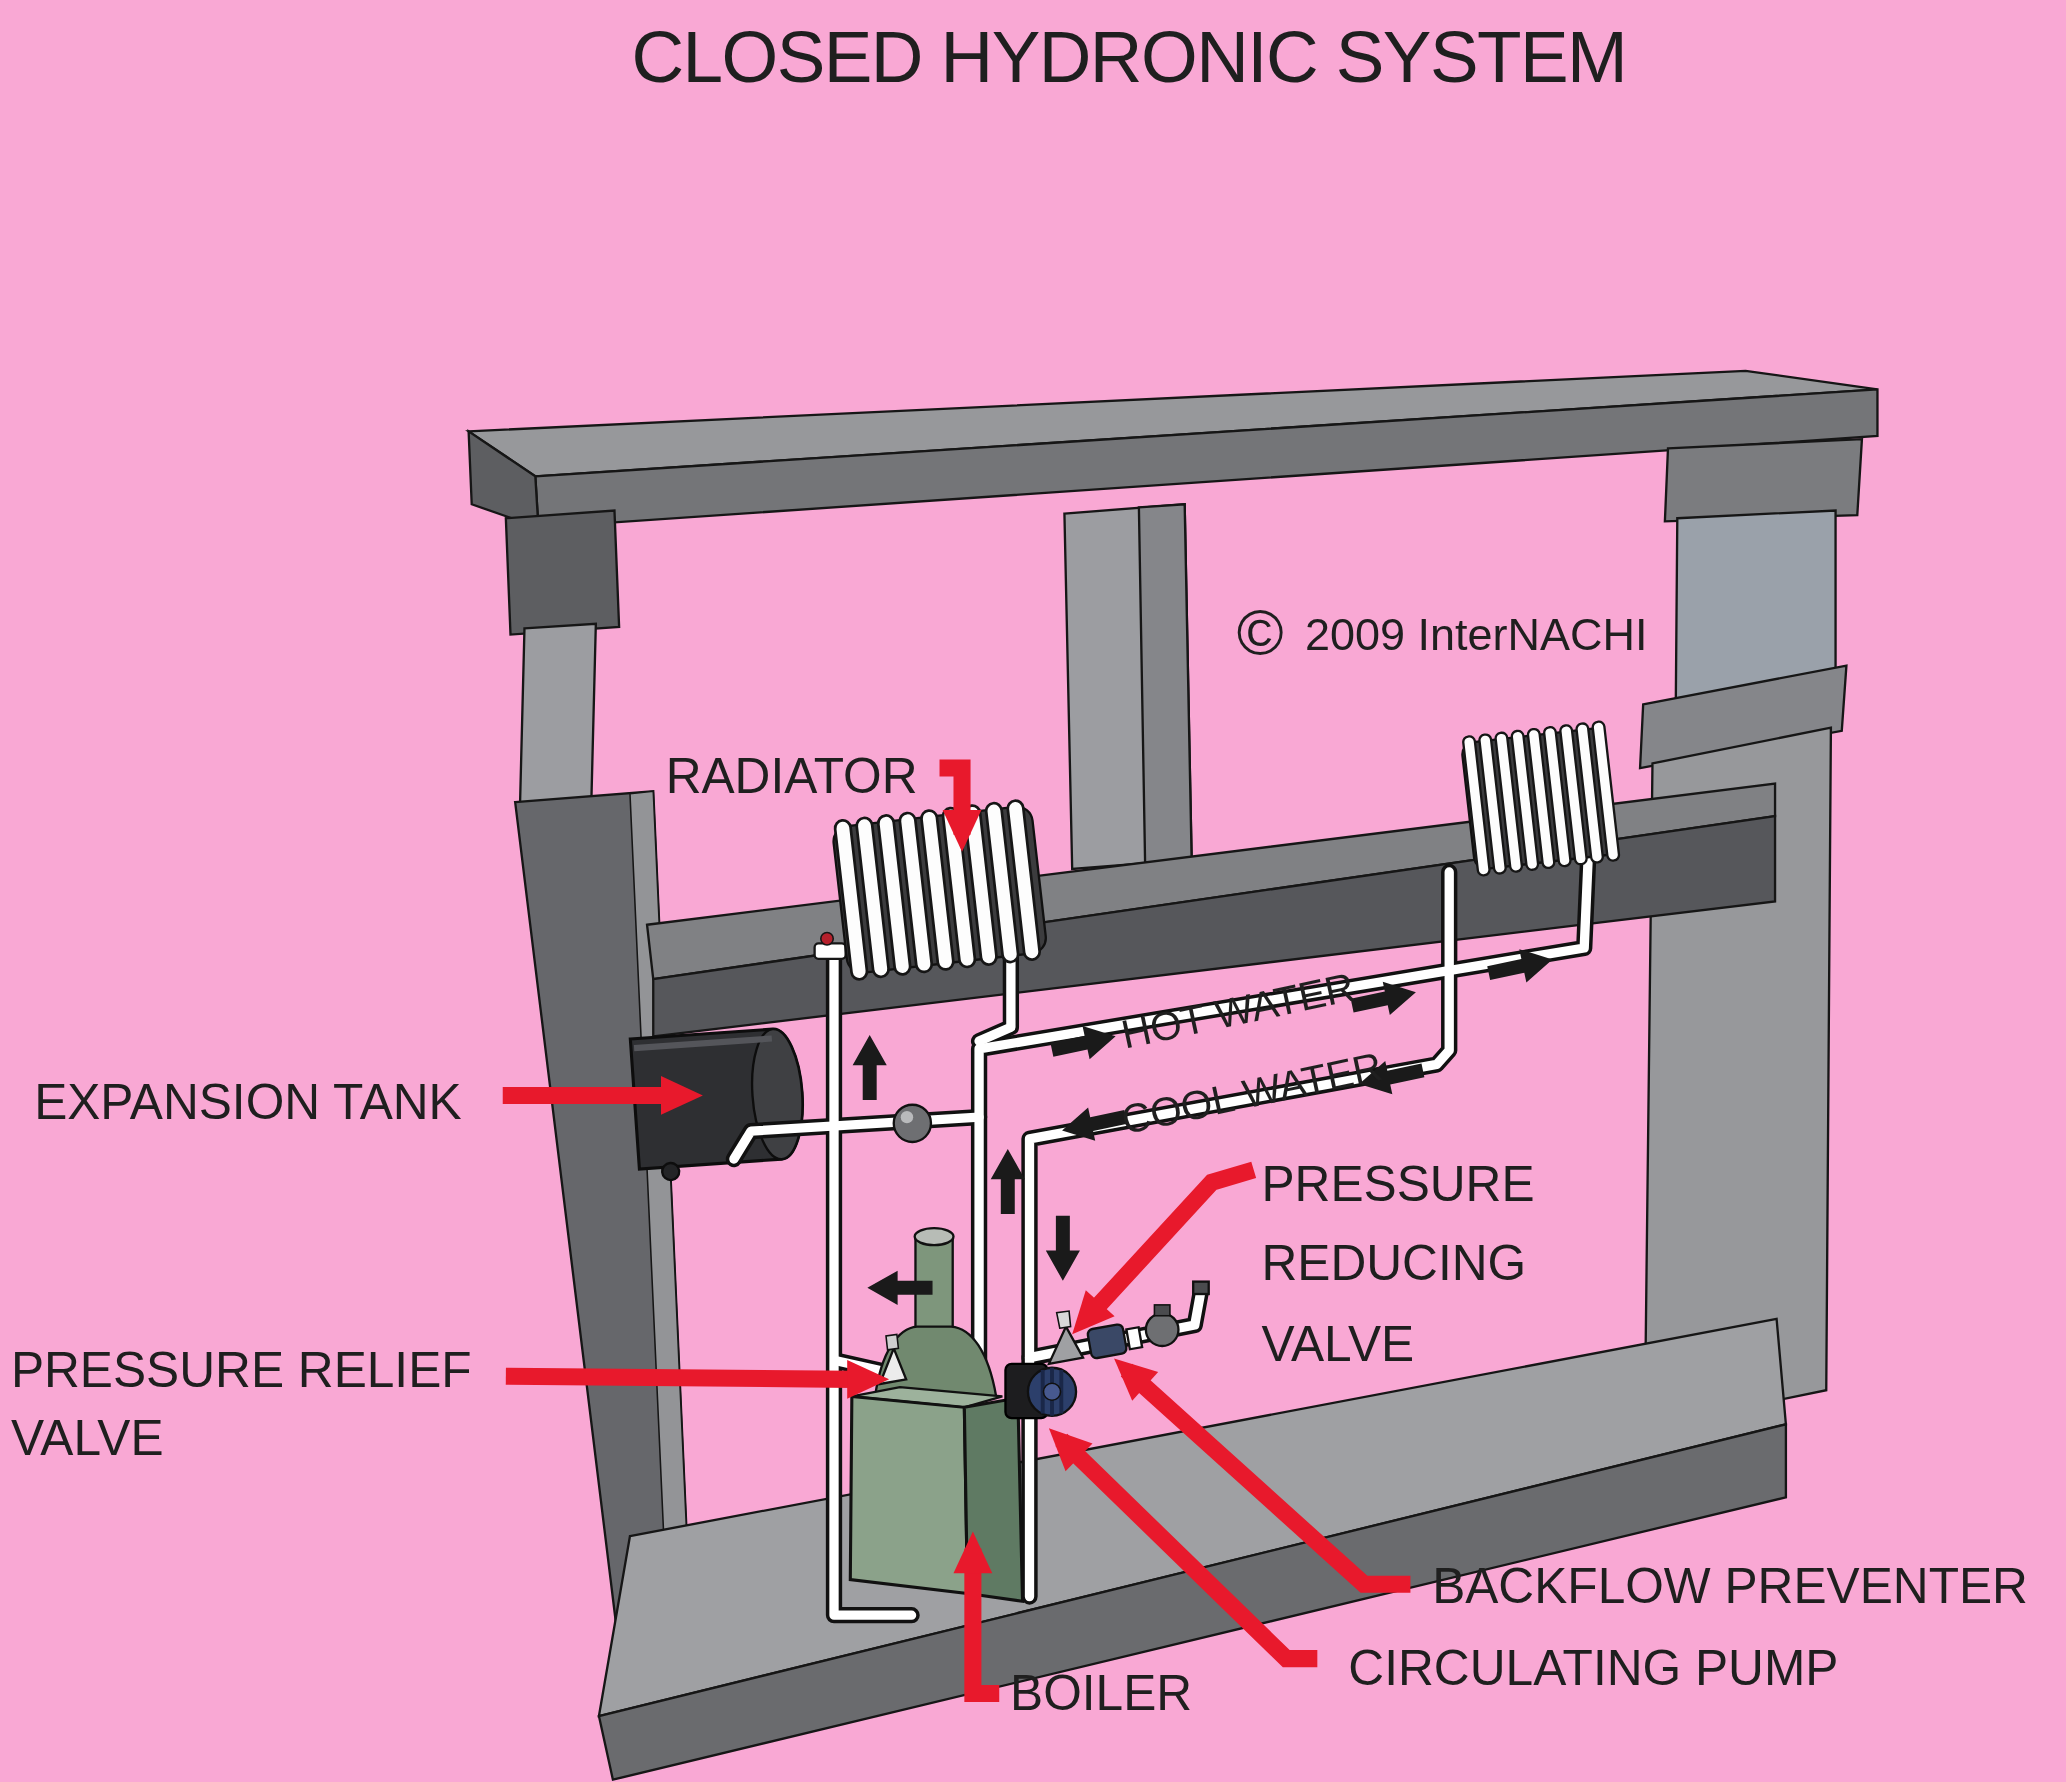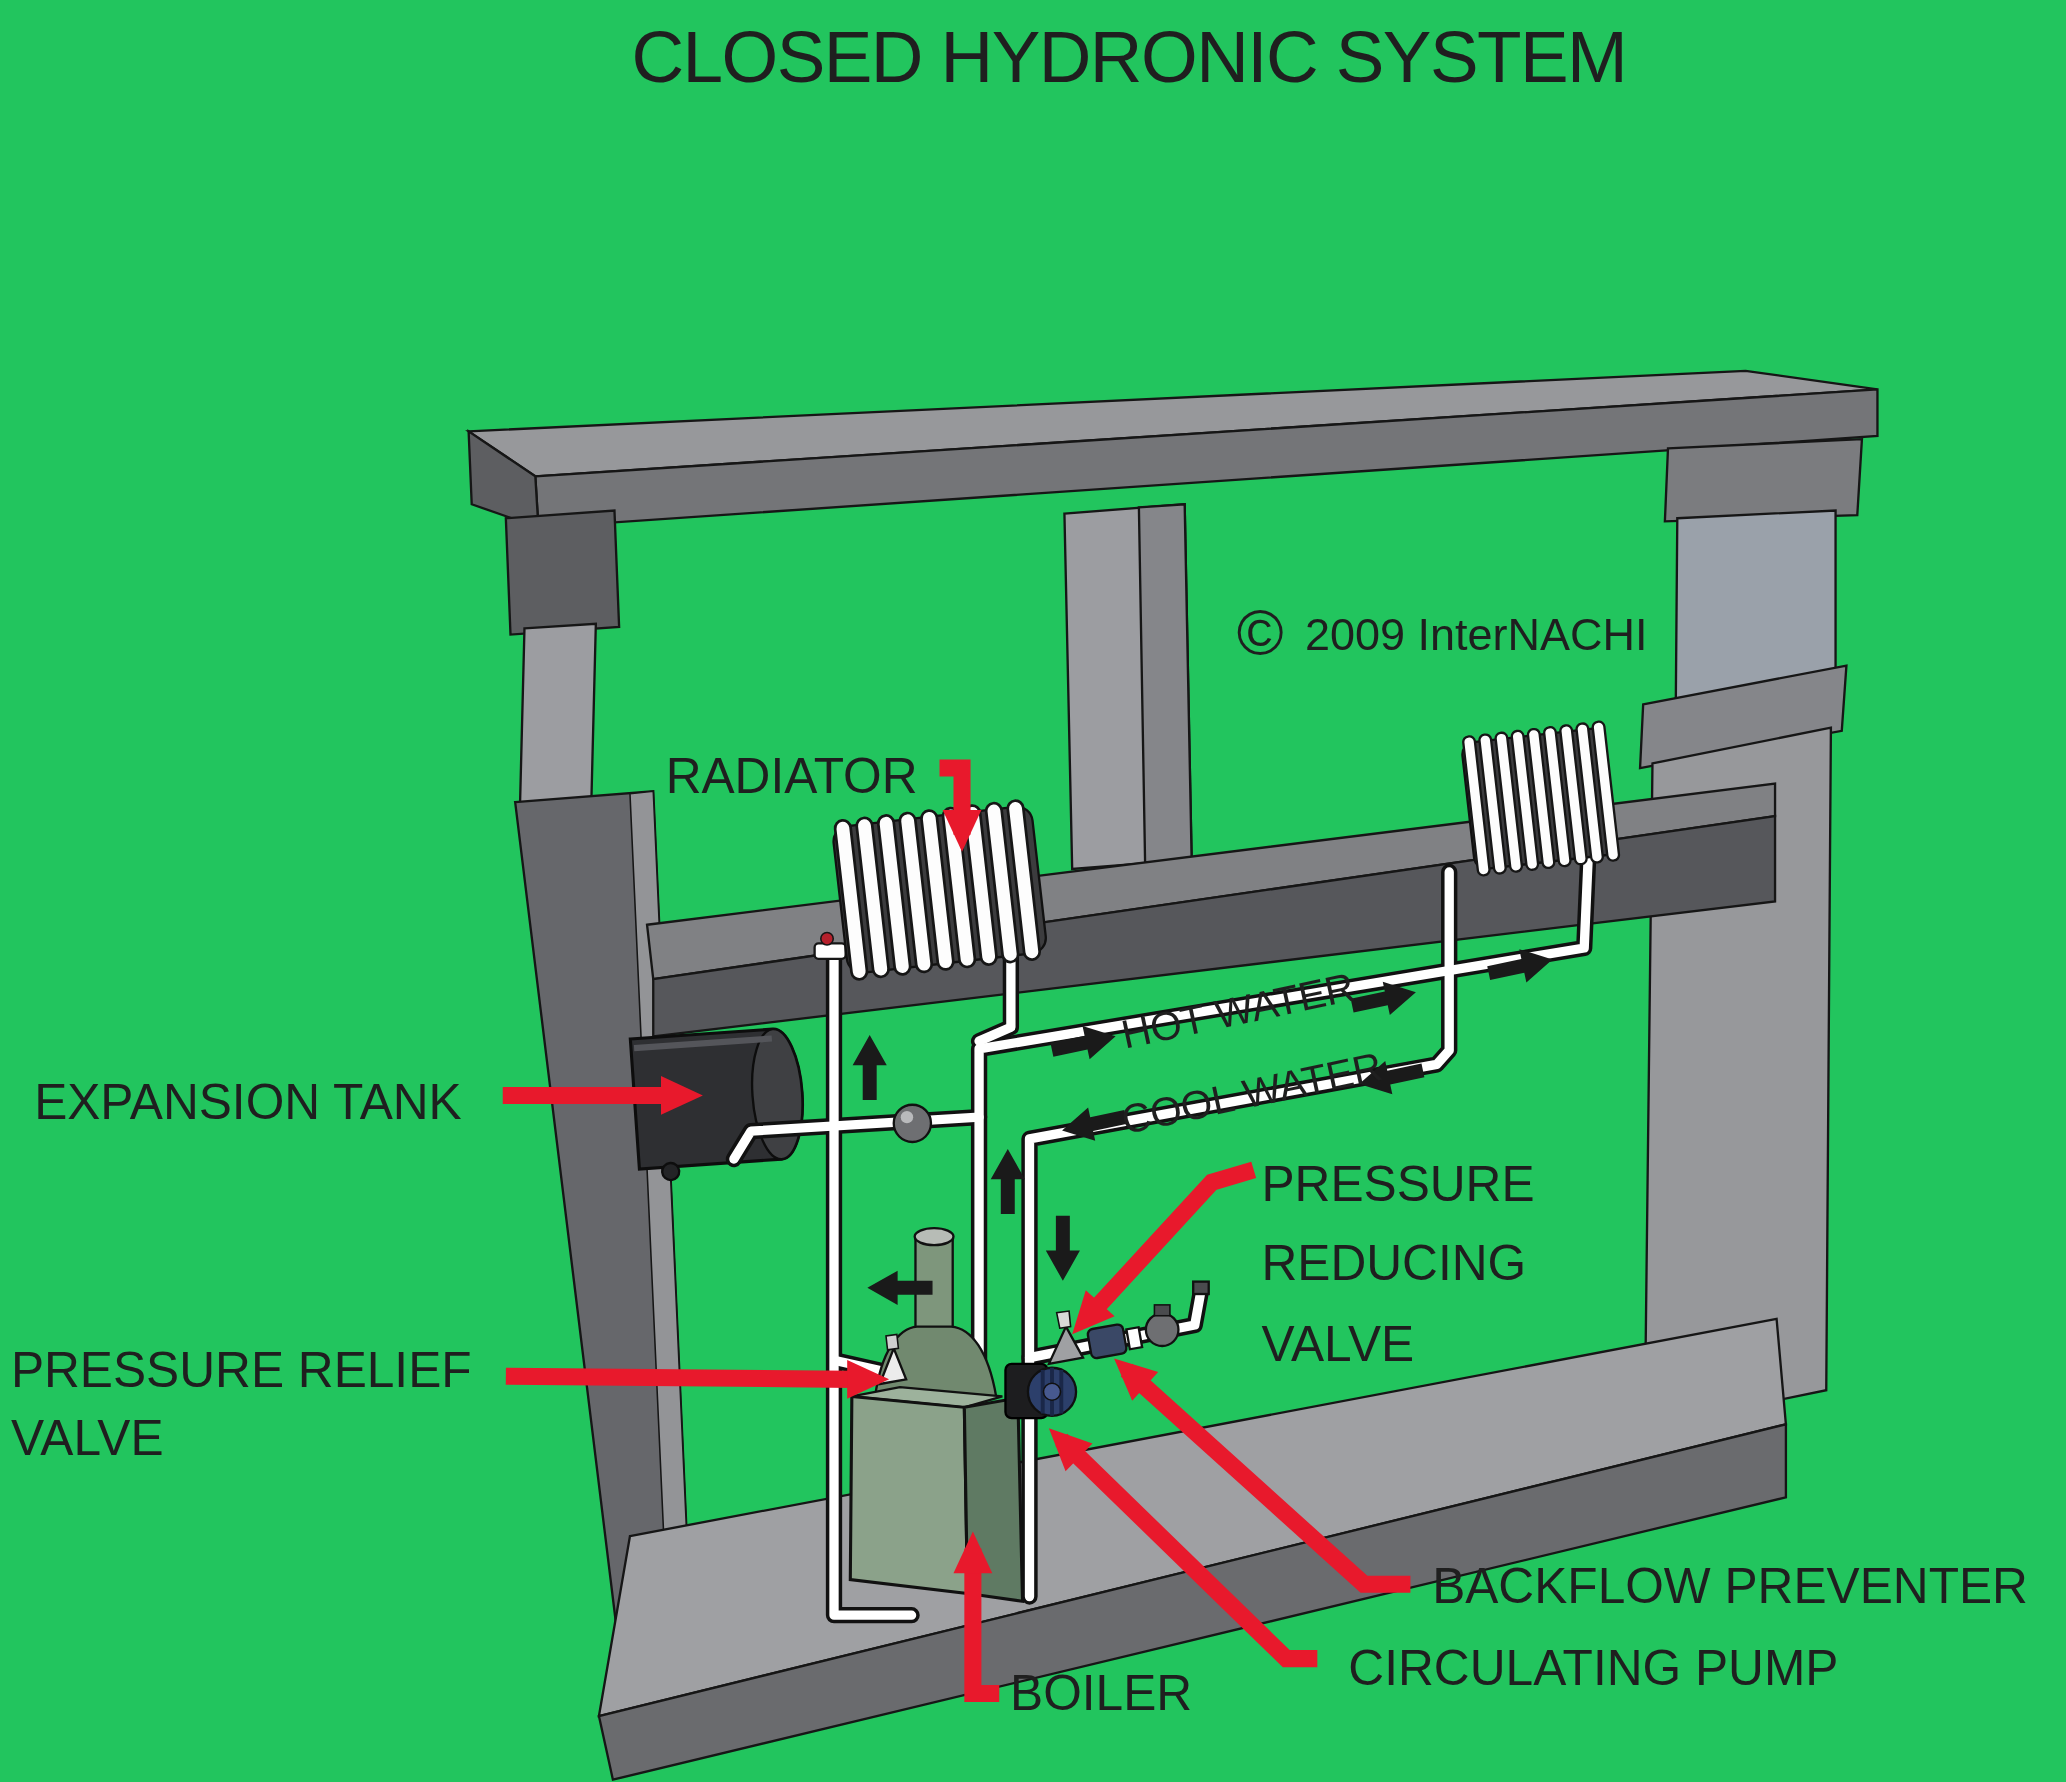--- a/index.html
+++ b/index.html
@@ -1,16 +1,16 @@
 <!DOCTYPE html>
 <html style="font-size:12.4px"><head>
 <meta charset="utf-8">
 <style>
   html,body{margin:0;padding:0;background:#ffffff;}
-  .stage{position:relative;width:2066px;height:1782px;background:#22c55e;overflow:hidden;text-decoration:underline;}
+  .stage{position:relative;width:2066px;height:1782px;background:#f9a8d4;overflow:hidden;text-decoration:underline;}
   svg{position:absolute;left:0;top:0;}
   svg text{font-family:"Liberation Sans", sans-serif;fill:#1f1f1f;}
   .outl{stroke:#161616;stroke-width:3;}
   .po{stroke:#111111;stroke-width:21;fill:none;stroke-linejoin:round;stroke-linecap:round;}
   .pi{stroke:#ffffff;stroke-width:12;fill:none;stroke-linejoin:round;stroke-linecap:round;}
   .rline{stroke-width:22;fill:none;stroke-linejoin:miter;stroke-linecap:butt;}
   .lbl{font-size:64px;}
   .flow-lbl{font-size:52px;}
 </style>
 </head>

